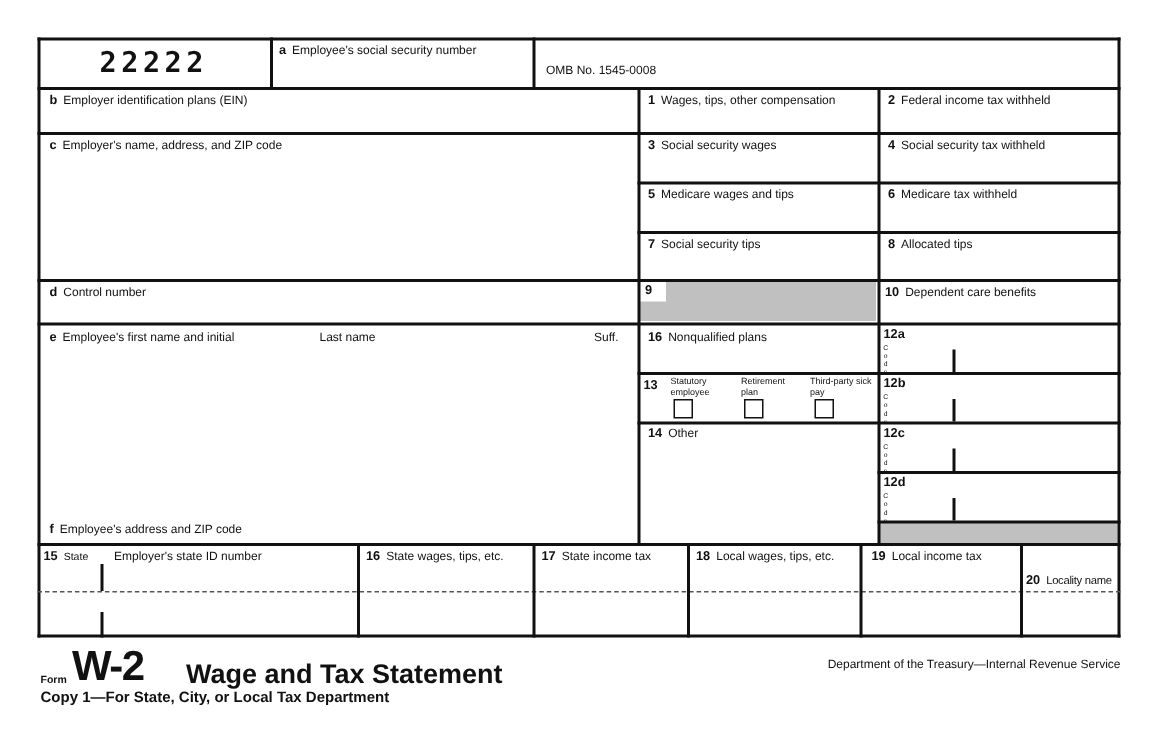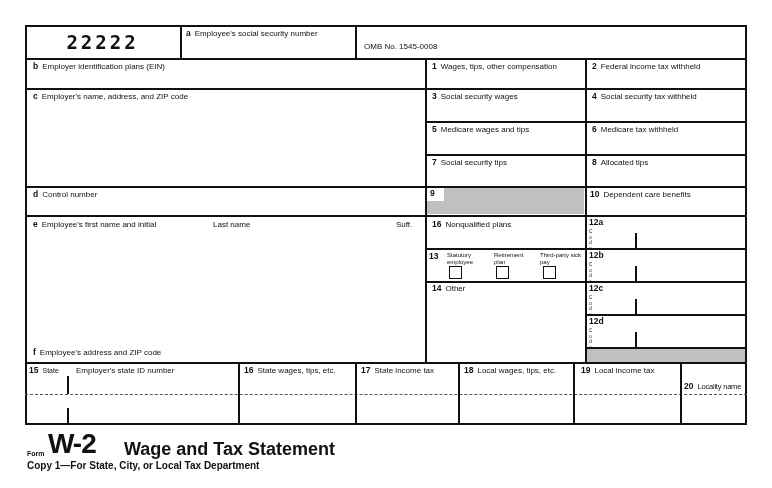--- a/index.html
+++ b/index.html
@@ -172,15 +172,16 @@
   <div class="lbl" style="left:581px;top:366px;">
     <b>19</b><span>Local income tax</span>
   </div>
   <div class="lbl" style="left:684px;top:366px;margin-top:16px;">
     <b>20</b><span class="cond">Locality name</span>
   </div>
 
   <div class="f-form">Form</div>
   <div class="f-w2">W-2</div>
   <div class="f-title">Wage and Tax Statement</div>
+  <div class="f-dept">Department of the Treasury—Internal Revenue Service</div>
   <div class="f-copy">Copy 1—For State, City, or Local Tax Department</div>
 
 </div>
 
 </body></html>

